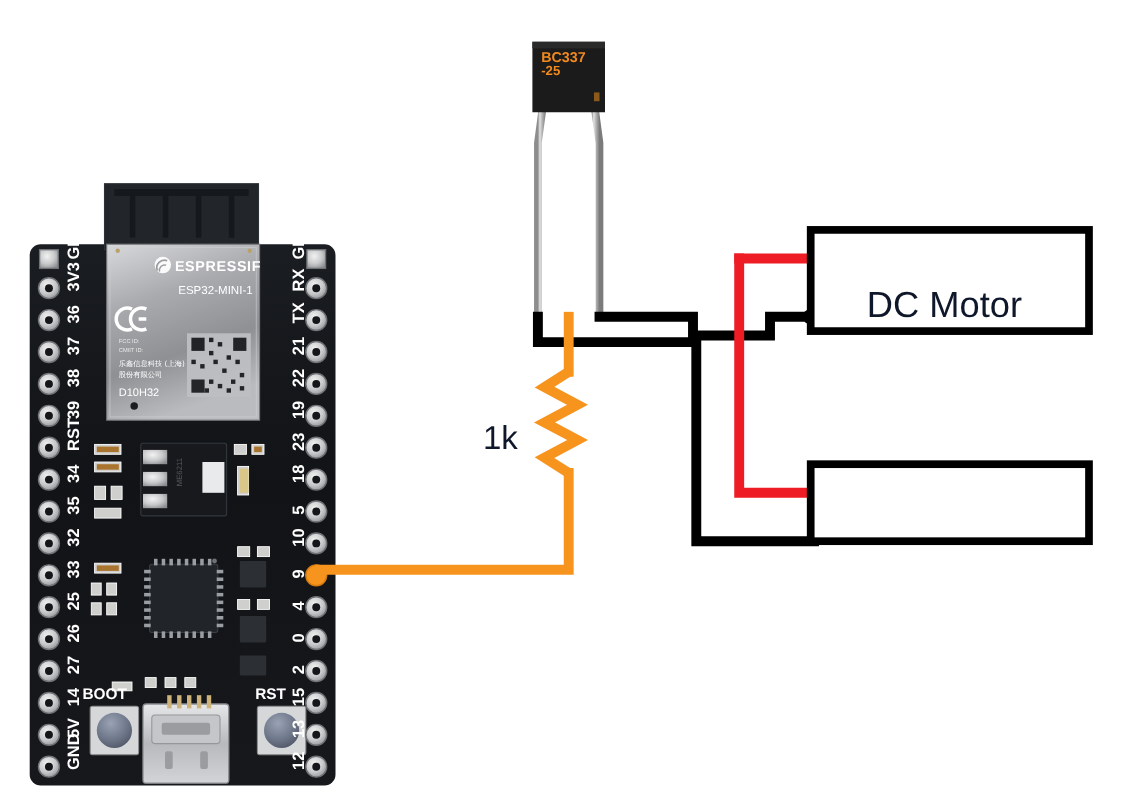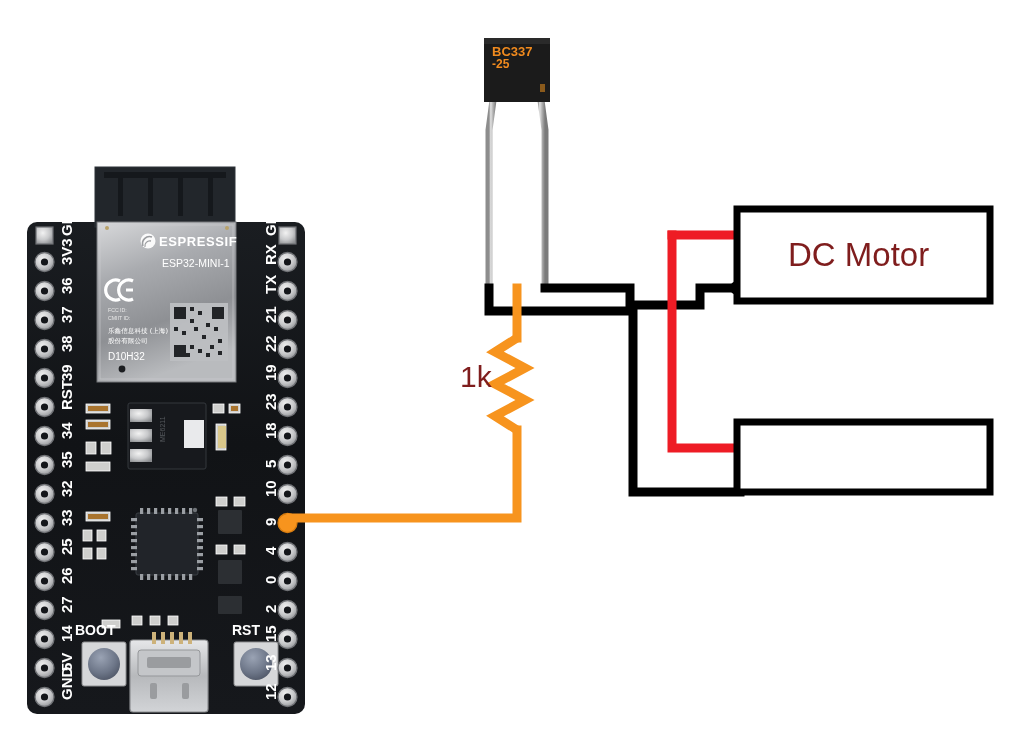--- a/index.html
+++ b/index.html
@@ -1,22 +1,22 @@
 <!DOCTYPE html>
 <html><head>
 <meta charset="utf-8">
 <style>
   html,body{margin:0;padding:0;background:#ffffff;}
   body{width:1034px;height:738px;font-family:"Liberation Sans",sans-serif;overflow:hidden;}
   #stage{position:relative;width:1034px;height:738px;background:#fff;}
   #stage svg{position:absolute;left:0;top:0;}
-  .lbl{position:absolute;color:#7f1d1d;white-space:nowrap;}
+  .lbl{position:absolute;color:#0f172a;white-space:nowrap;margin-top:22px;}
   #motor-label{font-size:33px;left:788px;top:236px;}
   #supply-label{font-size:33px;left:797px;top:443px;}
-  #res-label{font-size:30px;left:460px;top:360px;}
+  #res-label{font-size:30px;left:439px;top:360px;}
 </style>
 </head>
 <body>
 
 <div id="stage">
 
   <svg width="1034" height="738" viewBox="0 0 1034 738">
     <defs>
       <linearGradient id="legGrad" x1="0" y1="0" x2="1" y2="0">
         <stop offset="0%" stop-color="#8d8d8d"></stop>

